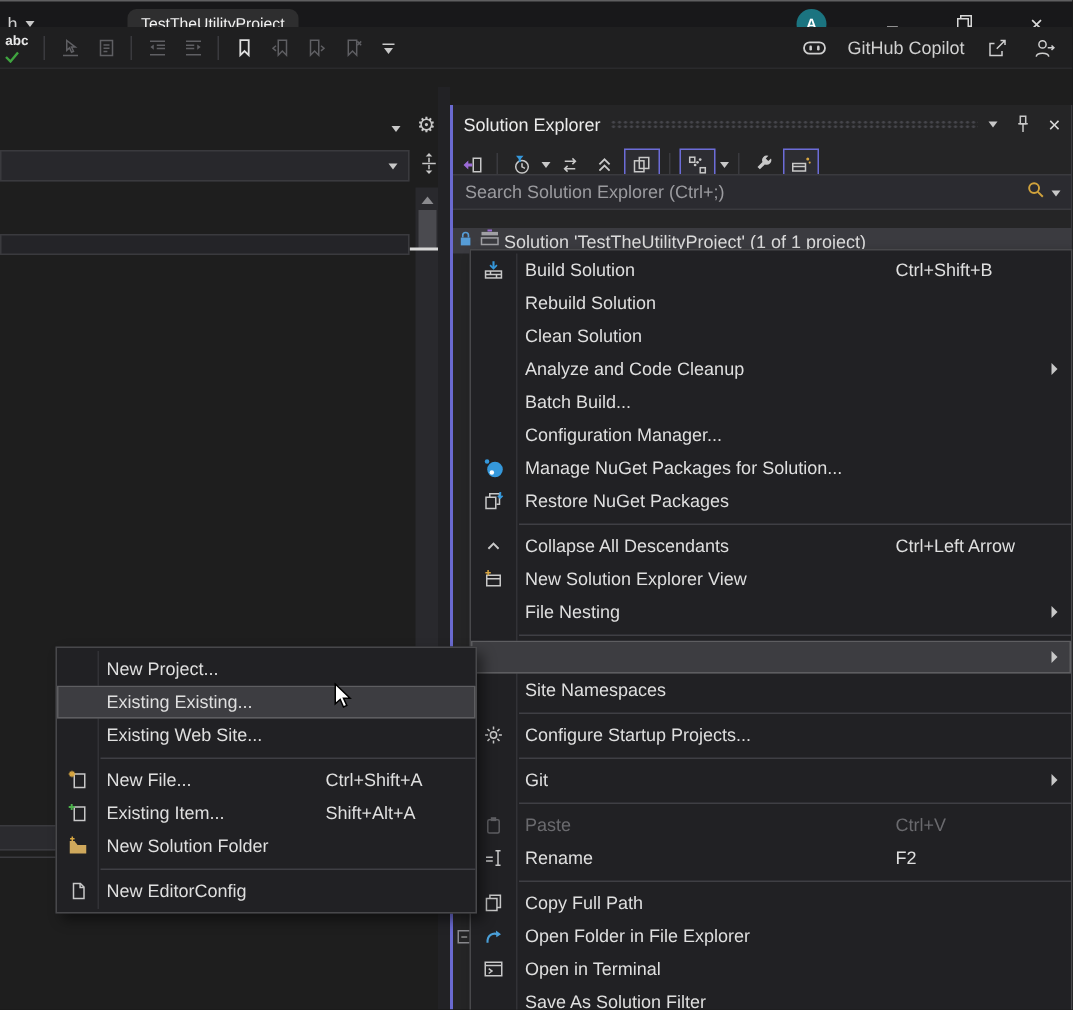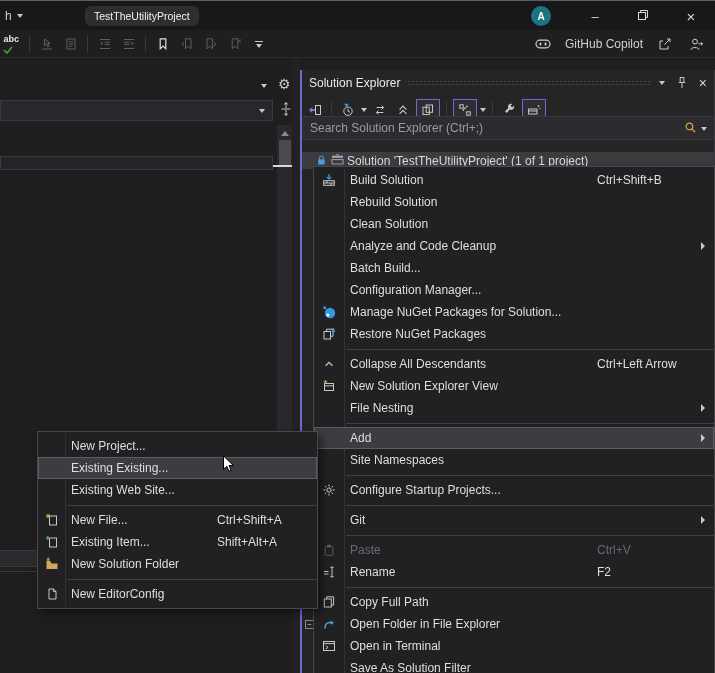--- a/index.html
+++ b/index.html
@@ -15,21 +15,21 @@
   .tb-box { position:absolute; left:85px; top:5px; height:20px; line-height:20px; padding:0 9px;
             background:#2e2e2f; border-radius:6px; color:#f2f2f2; font-size:10.5px; }
   .avatar { position:absolute; left:531px; top:5px; width:20px; height:20px; border-radius:50%;
             background:#1b7480; color:#fff; font-size:10px; font-weight:bold; display:flex;
             align-items:center; justify-content:center; }
   .winbtn { position:absolute; top:0; width:38px; height:30px; display:flex; align-items:center;
             justify-content:center; color:#d8d8d8; font-size:13px; }
   .win-min { left:576px; } .win-restore { left:624px; } .win-close { left:672px; font-size:15px; }
 
   
-  .toolbar { position:absolute; left:0; top:30px; width:715px; height:28px; background:#1f1f20;
+  .toolbar { position:absolute; left:0; top:18px; width:715px; height:28px; background:#1f1f20;
              border-bottom:1px solid #2a2a2c; }
   .tbL { position:absolute; left:2px; top:0; height:28px; display:flex; align-items:center; gap:3px; }
   .tbR { position:absolute; right:8px; top:0; height:28px; display:flex; align-items:center; gap:11px; }
   .copilot-label { color:#d0d0d0; font-size:12px; }
   .ticon { width:21px; height:24px; display:inline-flex; align-items:center; justify-content:center; }
   .vsep { width:1px; height:16px; background:#3a3a3e; margin:0 3px; }
   .abcwrap { position:relative; width:20px; height:20px; display:inline-block; }
   .abct { position:absolute; left:1px; top:0; font-size:9px; font-weight:bold; color:#e8e8e8; }
   .abcwrap svg { position:absolute; left:0; bottom:0; }
   .ovf { display:inline-flex; flex-direction:column; align-items:center; gap:2px; width:12px; }
@@ -71,21 +71,21 @@
   .se-x { color:#d8d8d8; font-size:14px; }
   .se-toolbar { position:absolute; left:3px; top:27px; height:26px; display:flex; align-items:center; gap:3px; }
   .icon { width:20px; height:22px; display:inline-flex; align-items:center; justify-content:center; }
   .tglbox { width:24px; height:22px; border:1px solid #6c6cd8; background:#2d2d32; display:inline-flex;
             align-items:center; justify-content:center; }
   .se-search { position:absolute; left:0; top:46px; width:100%; height:24px; background:#2b2b30;
                border-top:1px solid #3a3a3e; border-bottom:1px solid #3a3a3e; }
   .se-search-text { position:absolute; left:8px; top:0; line-height:23px; color:#9b9b9f; font-size:12px; }
   .se-search-icons { position:absolute; right:7px; top:0; height:23px; display:flex; align-items:center; gap:4px; }
   .se-solrow { position:absolute; left:0; top:82px; width:100%; height:17px; background:#3b3b40;
-               display:flex; align-items:center; gap:3px; padding-left:13px; overflow:hidden; }
+               display:flex; align-items:center; gap:3px; padding-left:2px; overflow:hidden; }
   .se-sol-label { color:#dcdcdc; font-size:12px; white-space:nowrap; }
   .se-exp { position:absolute; width:9px; height:9px; border:1px solid #8a8a8e; color:#c8c8c8;
             font-size:8px; line-height:7px; text-align:center; }
   .se-exp1 { left:3px; top:524px; } .se-exp2 { left:3px; top:550px; }
 
   
   .menu { position:absolute; background:#212124; border:1px solid #48484b;
           box-shadow:4px 4px 8px rgba(0,0,0,.45); padding:2px 0 4px 0; }
   #main-menu { left:313px; top:166px; width:402px; }
   #sub-menu { left:37px; top:431px; width:281px; padding:3px 0; }
@@ -432,21 +432,20 @@
         <span class="mi"></span>
         <span class="ml">File Nesting</span>
         <span class="ms"></span>
         <span class="ma"></span>
       </div>
       <div class="msep">
         <i></i>
       </div>
       <div class="mrow hl">
         <span class="mi"></span>
-        <span class="ml">Add</span>
         <span class="ms"></span>
         <span class="ma"></span>
       </div>
       <div class="mrow">
         <span class="mi"></span>
         <span class="ml">Site Namespaces</span>
         <span class="ms"></span>
       </div>
       <div class="msep">
         <i></i>

